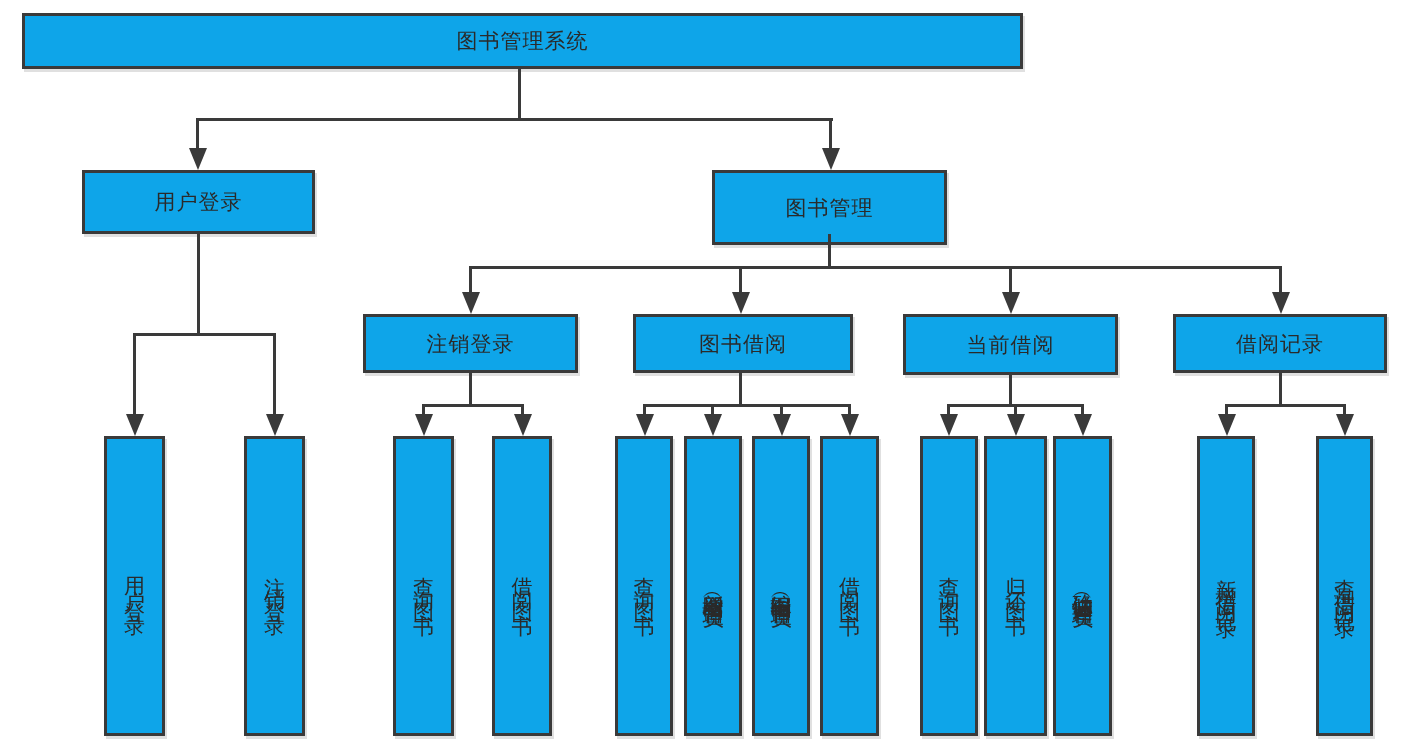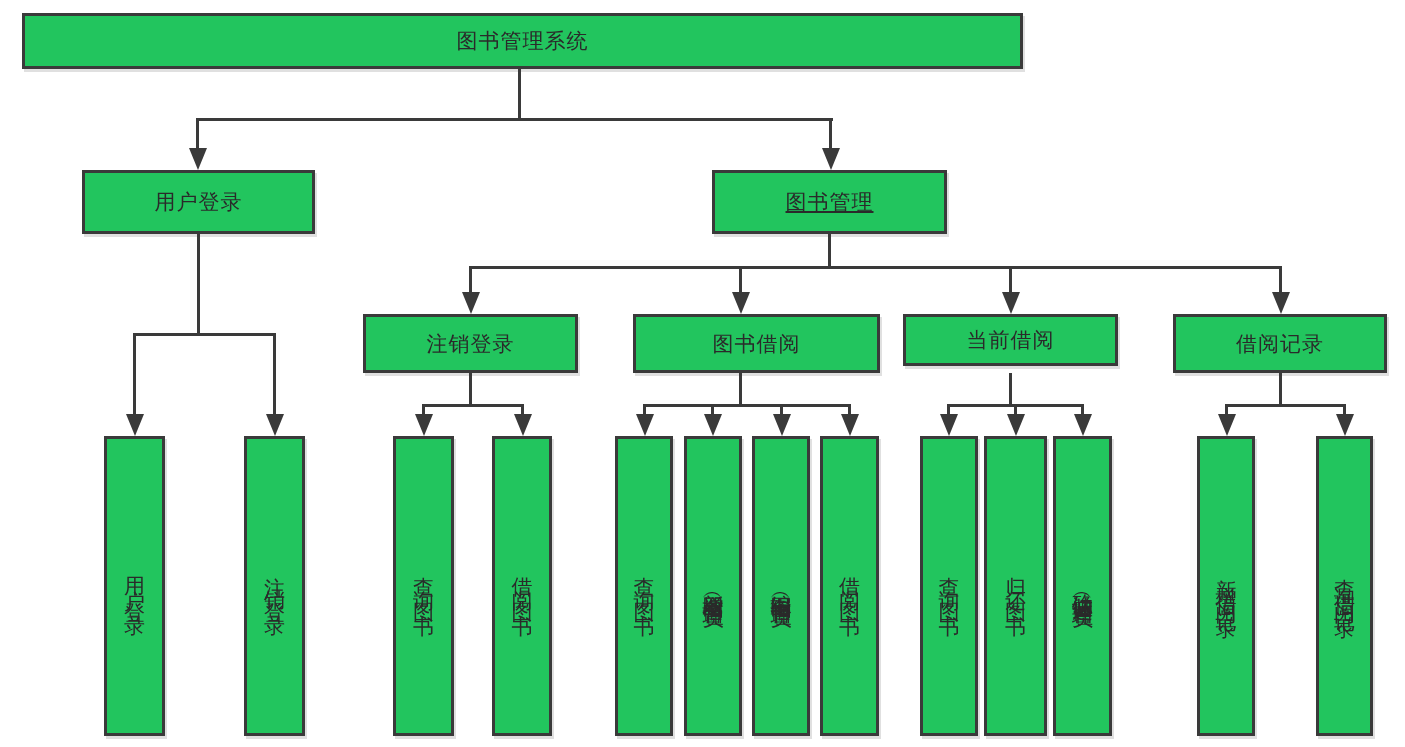--- a/index.html
+++ b/index.html
@@ -6,21 +6,21 @@
     --line:#3a3a3a;
     --text:#2a2a2a;
     --wm:#b4b4ba;
   }
   html,body{margin:0;padding:0;background:#ffffff;}
   body{font-family:"Liberation Sans", sans-serif;}
   #canvas{
     position:relative;width:1405px;height:747px;background:#ffffff;overflow:hidden;
   }
   .box{
-    position:absolute;box-sizing:border-box;background:#22c55e;
+    position:absolute;box-sizing:border-box;background:#0ea5e9;
     border:3px solid var(--line);
     box-shadow:2px 3px 0 rgba(0,0,0,0.12);
     display:flex;align-items:center;justify-content:center;
     font-size:21px;color:var(--text);letter-spacing:1px;
     white-space:nowrap;
   }
   .leaf{
     writing-mode:vertical-rl;text-orientation:mixed;
     font-size:21px;letter-spacing:2px;
     white-space:normal;
@@ -47,43 +47,43 @@
   <div class="box" style="left:22px;top:13px;width:1001px;height:56px;">图书管理系统</div>
 
   <div class="vline" style="left:518px;top:67px;height:53px;"></div>
   <div class="hline" style="left:196px;top:118px;width:637px;"></div>
   <div class="vline" style="left:196px;top:120px;height:30px;"></div>
   <div class="arrow" style="left:189px;top:148px;"></div>
   <div class="vline" style="left:829px;top:120px;height:30px;"></div>
   <div class="arrow" style="left:822px;top:148px;"></div>
 
   <div class="box" style="left:82px;top:170px;width:233px;height:64px;">用户登录</div>
-  <div class="box" style="left:712px;top:170px;width:235px;height:64px;text-decoration:underline;">图书管理</div>
+  <div class="box" style="left:712px;top:170px;width:235px;height:75px;">图书管理</div>
 
   <div class="vline" style="left:197px;top:234px;height:102px;"></div>
   <div class="hline" style="left:133px;top:333px;width:143px;"></div>
   <div class="vline" style="left:133px;top:335px;height:79px;"></div>
   <div class="arrow" style="left:126px;top:414px;"></div>
   <div class="vline" style="left:273px;top:335px;height:79px;"></div>
   <div class="arrow" style="left:266px;top:414px;"></div>
 
   <div class="vline" style="left:828px;top:234px;height:35px;"></div>
   <div class="hline" style="left:469px;top:266px;width:813px;"></div>
   <div class="vline" style="left:469px;top:268px;height:26px;"></div>
   <div class="arrow" style="left:462px;top:292px;"></div>
   <div class="vline" style="left:739px;top:268px;height:26px;"></div>
   <div class="arrow" style="left:732px;top:292px;"></div>
   <div class="vline" style="left:1009px;top:268px;height:26px;"></div>
   <div class="arrow" style="left:1002px;top:292px;"></div>
   <div class="vline" style="left:1279px;top:268px;height:26px;"></div>
   <div class="arrow" style="left:1272px;top:292px;"></div>
 
   <div class="box" style="left:363px;top:314px;width:215px;height:59px;">注销登录</div>
-  <div class="box" style="left:633px;top:314px;width:247px;height:59px;">图书借阅</div>
-  <div class="box" style="left:903px;top:314px;width:215px;height:52px;">当前借阅</div>
+  <div class="box" style="left:633px;top:314px;width:220px;height:59px;">图书借阅</div>
+  <div class="box" style="left:903px;top:314px;width:215px;height:61px;">当前借阅</div>
   <div class="box" style="left:1173px;top:314px;width:214px;height:59px;">借阅记录</div>
 
   <div class="vline" style="left:469px;top:373px;height:33px;"></div>
   <div class="hline" style="left:422px;top:404px;width:102px;"></div>
   <div class="vline" style="left:422px;top:406px;height:10px;"></div>
   <div class="arrow" style="left:415px;top:414px;"></div>
   <div class="vline" style="left:521px;top:406px;height:10px;"></div>
   <div class="arrow" style="left:514px;top:414px;"></div>
 
   <div class="vline" style="left:739px;top:373px;height:33px;"></div>

